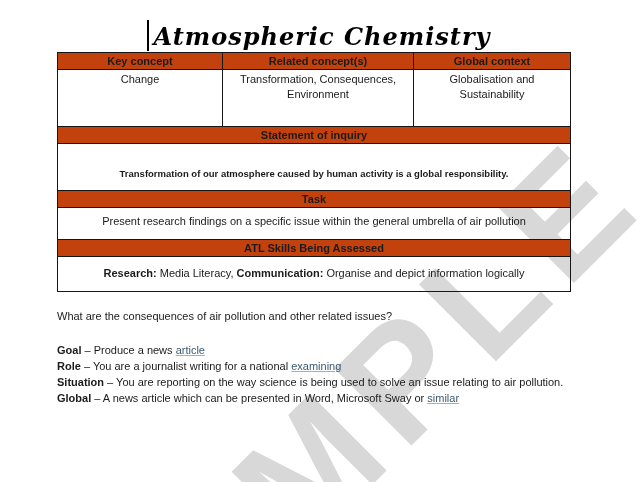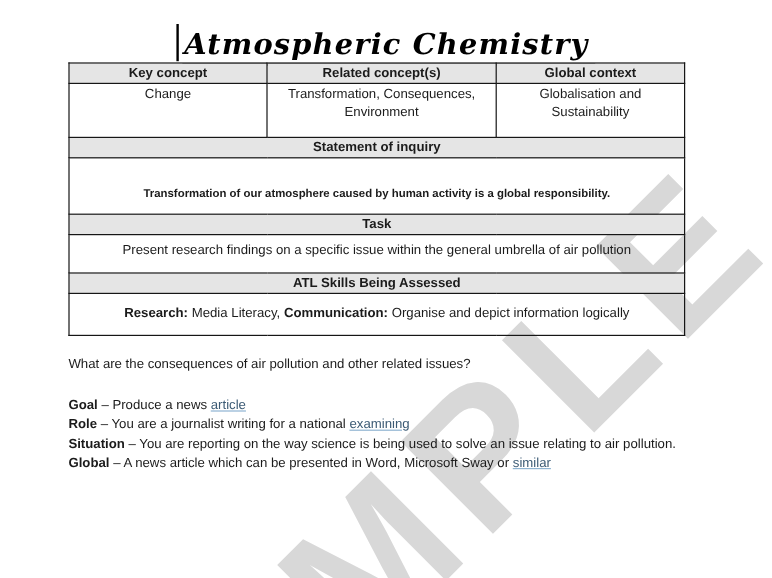--- a/index.html
+++ b/index.html
@@ -68,27 +68,27 @@
     table-layout: fixed;
     background: transparent;
   }
   .unit-table th, .unit-table td {
     border: 1.6px solid #161616;
     text-align: center;
     padding: 1px 4px;
     font-size: 11px;
   }
   .unit-table th {
-    background: #e5e5e5;
+    background: #c2410c;
     font-weight: bold;
     padding: 2px 4px;
   }
   .unit-table td.concept-cell {
     vertical-align: top;
-    height: 45px;
+    height: 57px;
     padding-top: 2px;
     line-height: 14.5px;
   }
   .unit-table td.statement-cell {
     font-weight: bold;
     font-size: 9.5px;
     padding: 24px 6px 11px;
   }
   .unit-table td.task-cell {
     font-weight: normal;

